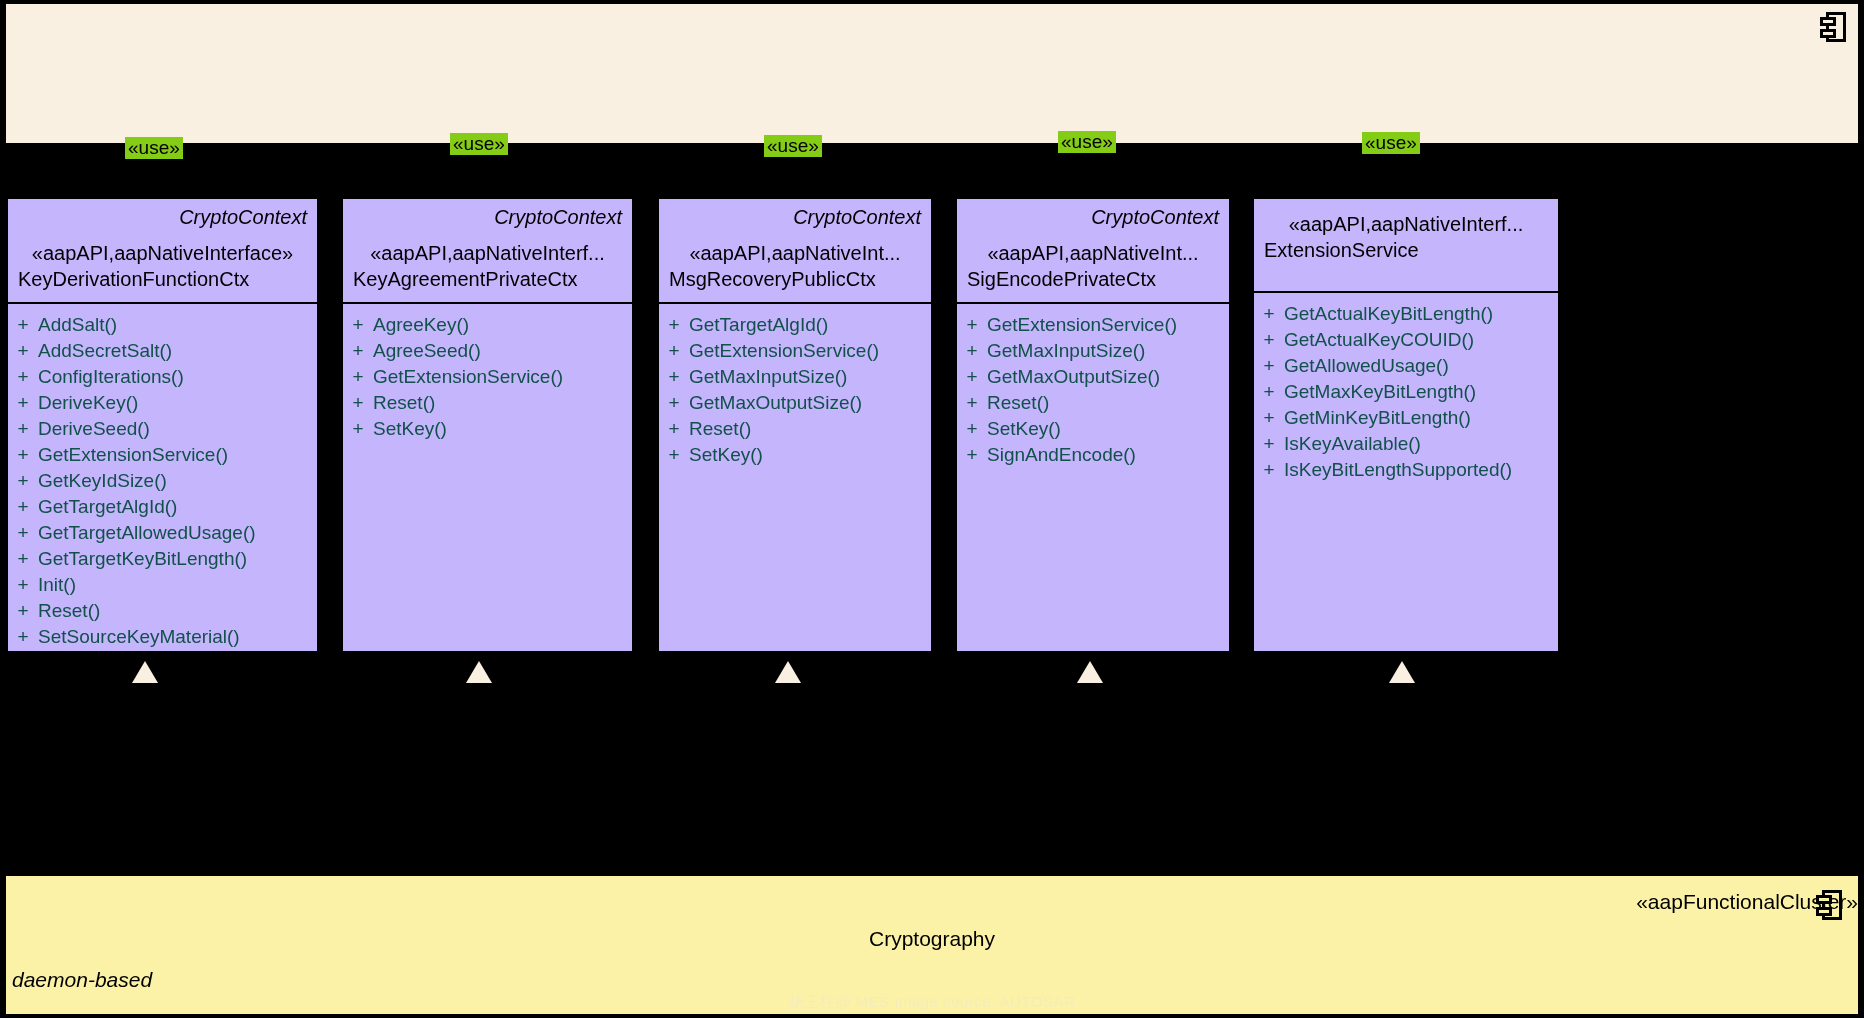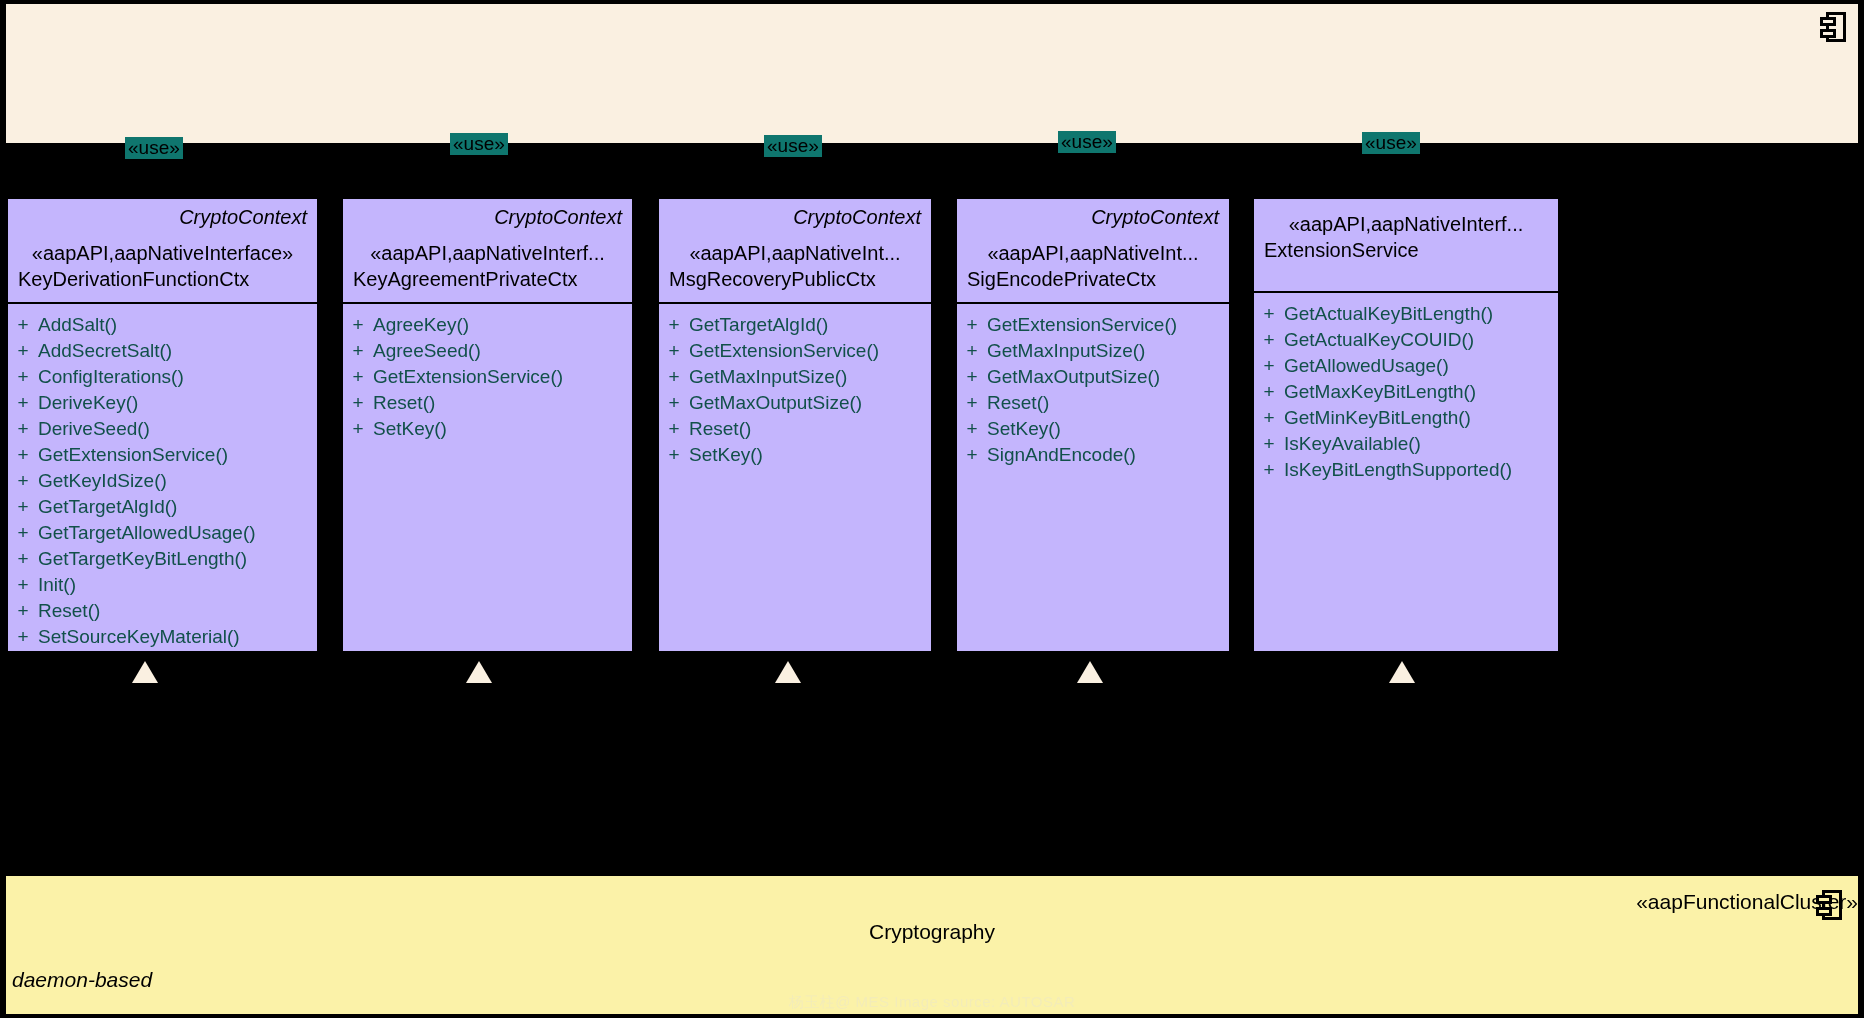--- a/index.html
+++ b/index.html
@@ -63,21 +63,21 @@
   }
   .comp-icon .tab1 { top: 5px; }
   .comp-icon .tab2 { top: 17px; }
   #adaptive-app .comp-icon { right: 12px; top: 8px; }
   #adaptive-app .comp-icon .tab1,
   #adaptive-app .comp-icon .tab2 { background: #faf0e1; }
 
   
   .use-label {
     position: absolute;
-    background: #0f766e;
+    background: #84cc16;
     color: #000000;
     font-size: 19px;
     padding: 1px 3px;
     line-height: 1.05;
     white-space: nowrap;
   }
 
   
   .uml-class {
     position: absolute;
@@ -158,21 +158,21 @@
     position: absolute;
     left: 0; right: 0;
     top: 14px;
     text-align: right;
     font-size: 21px;
     color: #000000;
   }
   #crypto-name {
     position: absolute;
     left: 0; right: 0;
-    top: 44px;
+    top: 51px;
     text-align: center;
     font-size: 21px;
     color: #000000;
   }
   #daemon-based {
     position: absolute;
     left: 6px;
     top: 92px;
     font-size: 21px;
     color: #000000;

